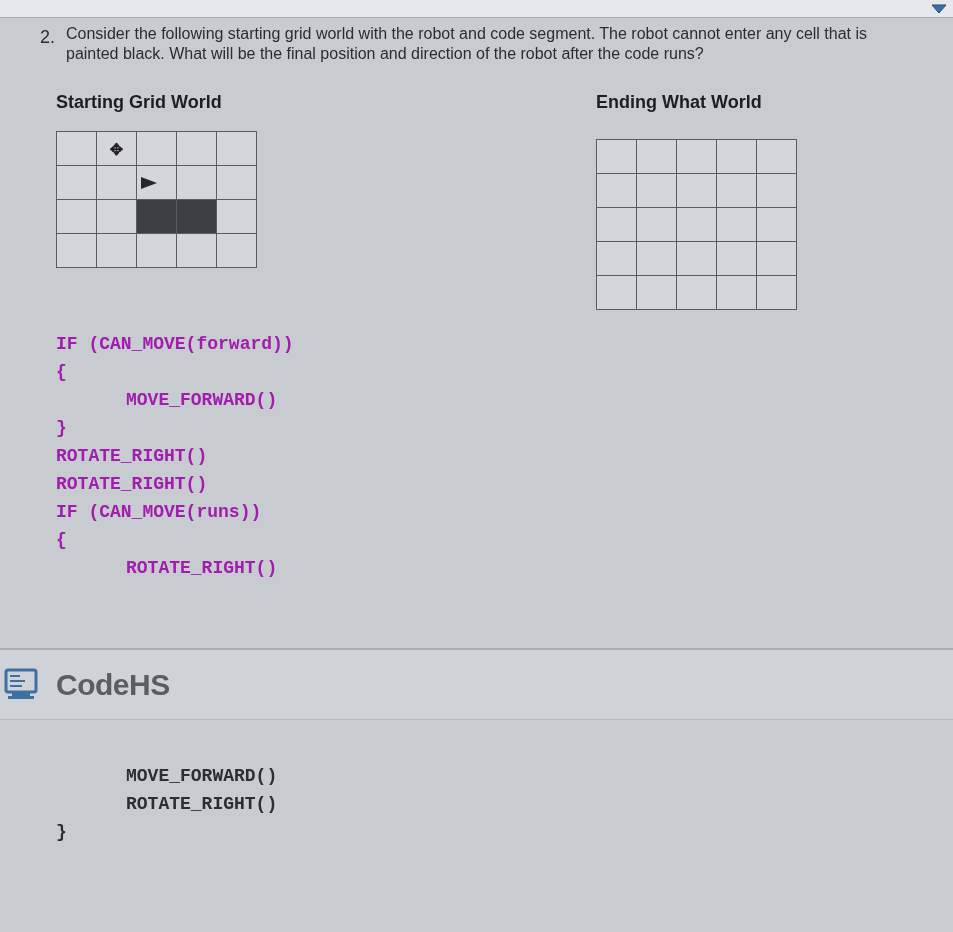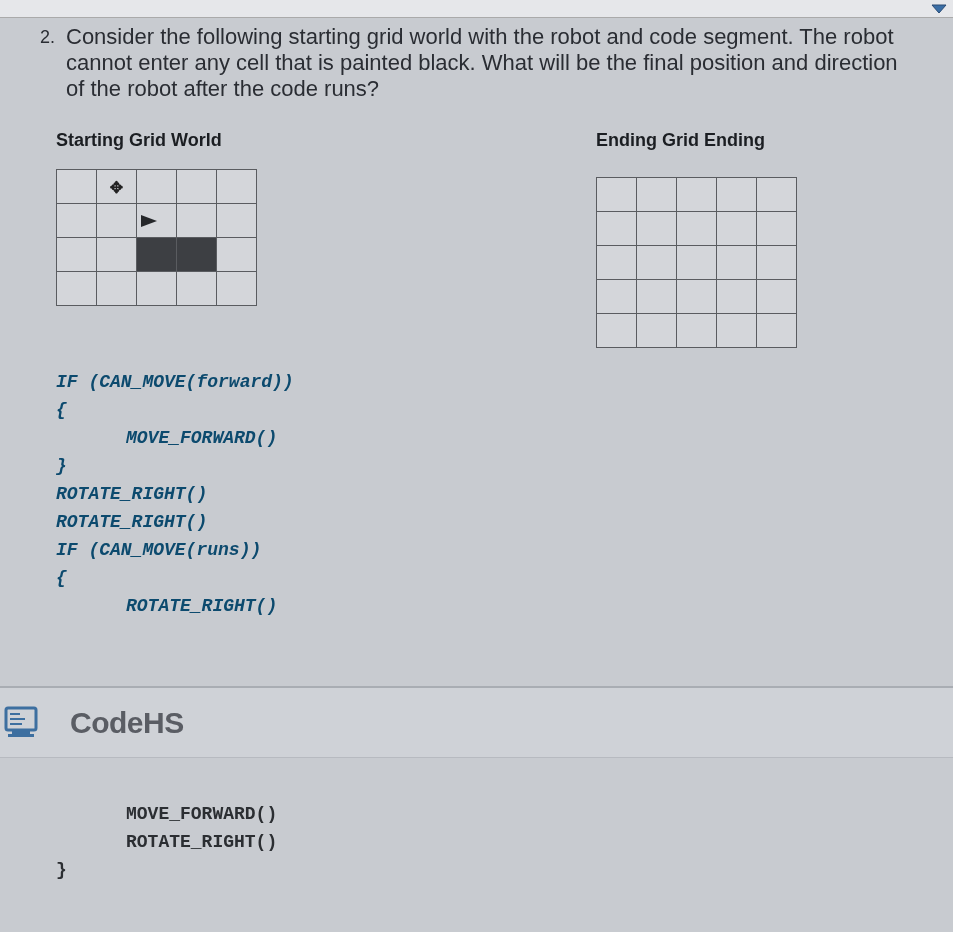--- a/index.html
+++ b/index.html
@@ -30,22 +30,22 @@
     padding: 6px 40px 0 40px;
   }
   .q-row { display: flex; }
   .q-num {
     width: 26px;
     font-size: 18px;
     line-height: 26px;
     flex-shrink: 0;
   }
   .q-text {
-    font-size: 22px;
-    line-height: 26px;
+    font-size: 16px;
+    line-height: 20px;
   }
   .grids-row {
     display: flex;
     padding: 28px 48px 0 56px;
     align-items: flex-start;
   }
   .grid-block-left { width: 540px; }
   .grid-block-right { }
   .grid-title {
     font-weight: bold;
@@ -86,22 +86,21 @@
     left: 30%;
     transform: translate(-50%, -50%);
   }
   .robot svg { display: block; }
   .code-block {
     padding: 20px 40px 0 56px;
     font-family: "Courier New", monospace;
     font-weight: bold;
     font-size: 18px;
     line-height: 28px;
-    color: #0c4a6e;
-    font-style: italic;
+    color: #a21caf;
   }
   .code-indent { padding-left: 70px; }
   .codehs-banner {
     position: relative;
     margin-top: 66px;
     height: 72px;
     border-top: 2px solid #a9adb3;
     border-bottom: 1px solid #b7bac0;
     display: flex;
     align-items: center;
@@ -116,21 +115,21 @@
     align-items: center;
     justify-content: center;
     flex-shrink: 0;
   }
   .codehs-logo svg { display:block; }
   .codehs-text {
     font-size: 30px;
     font-weight: bold;
     color: #5a5d64;
     letter-spacing: -0.5px;
-    margin-left: 20px;
+    margin-left: 6px;
   }
   .code-block-2 {
     padding: 42px 40px 0 56px;
     font-family: "Courier New", monospace;
     font-weight: bold;
     font-size: 18px;
     line-height: 28px;
     color: #2b2e32;
   }
 </style>
@@ -191,21 +190,21 @@
             <td></td>
             <td></td>
             <td></td>
             <td></td>
       </tr>
     </tbody>
       </table>
   </div>
 
   <div class="grid-block-right">
-    <div class="grid-title grid-title-right">Ending Grid Ending</div>
+    <div class="grid-title grid-title-right">Ending What World</div>
     <table class="grid grid-right">
       <tbody>
           <tr>
             <td></td>
             <td></td>
             <td></td>
             <td></td>
             <td></td>
           </tr>
       <tr>

